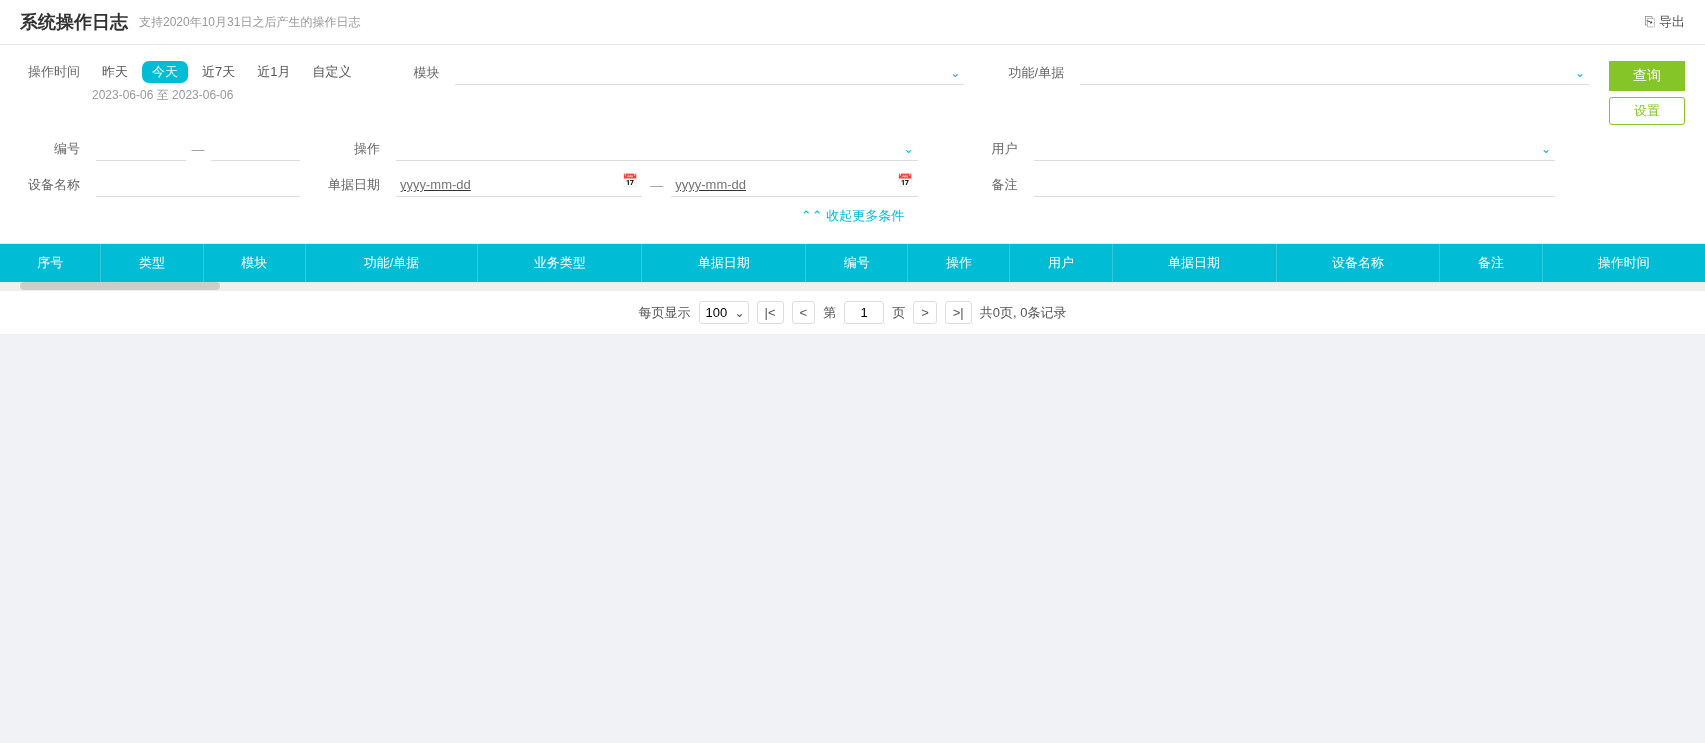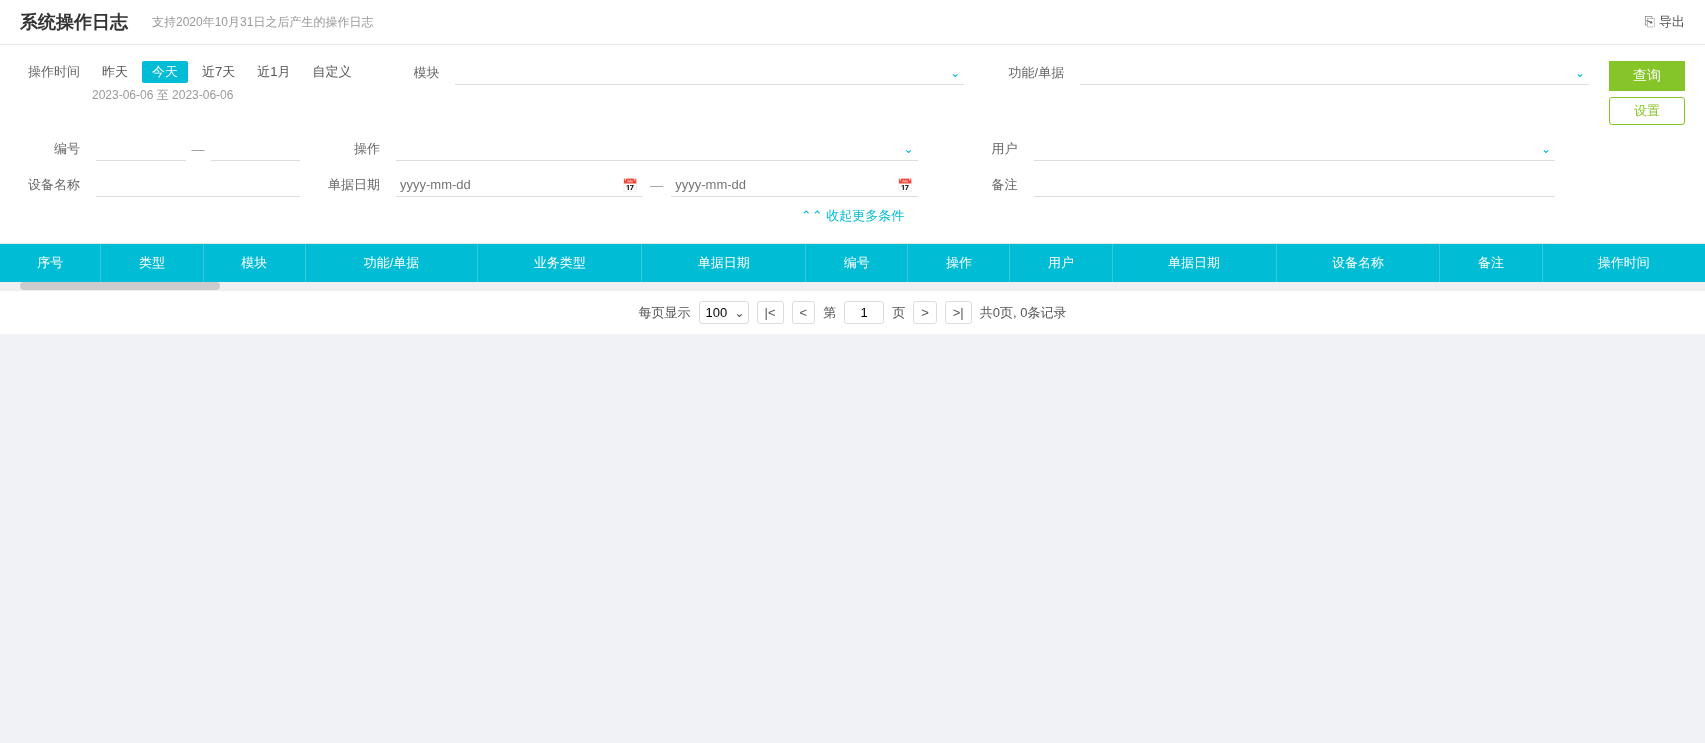--- a/index.html
+++ b/index.html
@@ -3,21 +3,21 @@
   <meta charset="utf-8">
   <style>
     * { box-sizing: border-box; margin: 0; padding: 0; }
     body { font-family: "Microsoft YaHei", "PingFang SC", Arial, sans-serif; font-size: 13px; background: #f0f2f5; color: #333; }
 
     .page-header {
       background: #fff;
       padding: 10px 20px;
       display: flex;
       align-items: center;
-      gap: 24px;
+      gap: 11px;
       border-bottom: 1px solid #e8e8e8;
     }
     .page-title { font-size: 18px; font-weight: bold; color: #333; }
     .page-subtitle { font-size: 12px; color: #999; }
     .export-btn {
       margin-left: auto;
       display: flex;
       align-items: center;
       gap: 4px;
       color: #555;
@@ -51,21 +51,21 @@
       border-radius: 3px;
       cursor: pointer;
       font-size: 13px;
       color: #555;
       background: transparent;
       border: none;
     }
     .time-btn.active {
       background: #00bcd4;
       color: #fff;
-      border-radius: 2px;
+      border-radius: 7px;
       padding: 2px 10px;
     }
 
     .time-range-text {
       font-size: 12px;
       color: #999;
       margin-left: 4px;
     }
 
     .filter-select-wrap {
@@ -125,21 +125,22 @@
       color: #333;
       min-width: 0;
     }
 
     .range-dash { color: #999; }
 
     .date-input-wrap {
       flex: 1;
       position: relative;
       display: flex;
-      align-items: center;
+      align-items: flex-start;
+      text-decoration: underline;
     }
     .date-input-wrap input {
       width: 100%;
       border: none;
       border-bottom: 1px solid #ddd;
       padding: 4px 24px 4px 4px;
       font-size: 13px;
       background: transparent;
       outline: none;
       color: #aaa;

